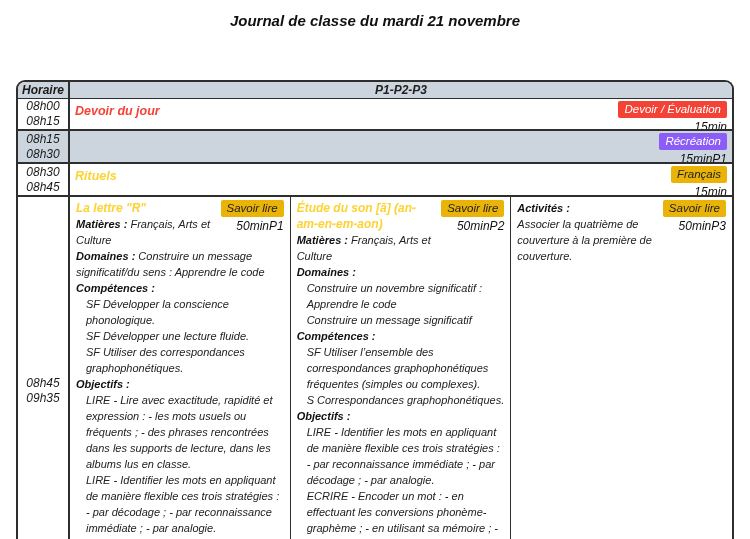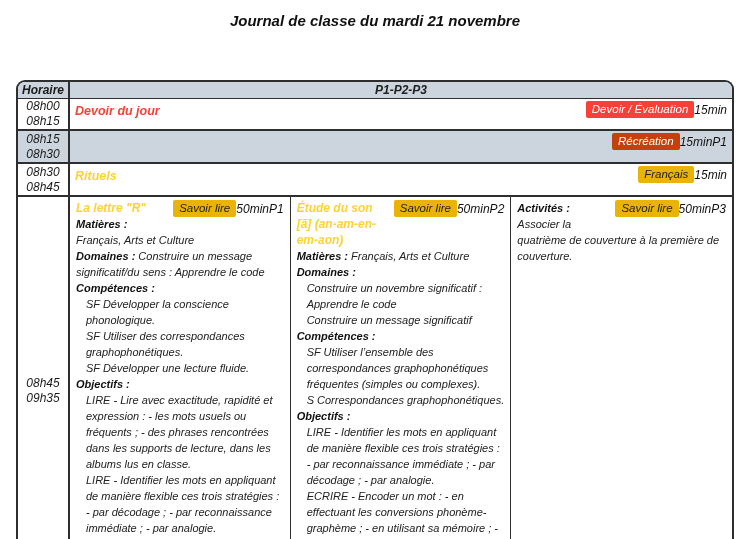--- a/index.html
+++ b/index.html
@@ -19,25 +19,25 @@
 
   .header-row { height:17px; background:#ccd5de; border-bottom:1.5px solid #2e2e2e; }
   .header-row .tcell, .header-row .ccell { display:flex; align-items:center; justify-content:center;
     font-weight:bold; font-size:12px; padding:0; }
 
   .simple-row-1 { height:32px; }
   .simple-row-2 { height:33px; background:#ccd5de; }
   .simple-row-3 { height:33px; }
   .lesson-row { height:388px; }
 
-  .fr { float:right; display:flex; flex-direction:row; align-items:flex-end; margin:0 0 2px 6px; }
+  .fr { float:right; display:flex; flex-direction:column; align-items:flex-end; margin:0 0 2px 6px; }
   .badge { display:inline-block; padding:0 6px; height:17px; line-height:17px; font-size:11.5px;
     border-radius:2px; white-space:nowrap; }
   .badge-red    { background:#f44336; color:#ffffff; }
-  .badge-dark   { background:#c2410c; color:#ffffff; }
+  .badge-dark   { background:#8b5cf6; color:#ffffff; }
   .badge-yellow { background:#eab308; color:#212121; }
   .dur { font-size:12px; line-height:16px; color:#111; margin-top:1px; }
 
   .rtitle { font-weight:bold; font-size:12.5px; line-height:17px; }
   .t-red    { color:#f44336; }
   .t-yellow { color:#fcd335; }
 
   .lesson-cols { display:flex; height:100%; padding:0; }
   .course { width:33.3333%; border-right:1.5px solid #2e2e2e; padding:3px 6px 0 6px;
     font-size:11px; line-height:16px; overflow:hidden; }
@@ -111,22 +111,22 @@
           <div class="course">
             <div class="fr">
               <span class="badge badge-yellow">Savoir lire</span>
               <span class="dur">50minP1</span>
             </div>
             <div class="ctitle">La lettre "R"</div>
             <p class="blk"><b>Matières :</b><span> Français, Arts et Culture</span></p>
             <p class="blk"><b>Domaines :</b><span> Construire un message significatif/du sens : Apprendre le code</span></p>
             <p class="blk"><b>Compétences :</b></p>
             <p class="blk ind"><span>SF Développer la conscience phonologique.</span></p>
+            <p class="blk ind"><span>SF Développer une lecture fluide.</span></p>
             <p class="blk ind"><span>SF Utiliser des correspondances graphophonétiques.</span></p>
-            <p class="blk ind"><span>SF Développer une lecture fluide.</span></p>
             <p class="blk"><b>Objectifs :</b></p>
             <p class="blk ind"><span>LIRE - Lire avec exactitude, rapidité et expression : - les mots usuels ou fréquents ; - des phrases rencontrées dans les supports de lecture, dans les albums lus en classe.</span></p>
             <p class="blk ind"><span>LIRE - Identifier les mots en appliquant de manière flexible ces trois stratégies : - par décodage ; - par reconnaissance immédiate ; - par analogie.</span></p>
             <p class="blk"><b>Activités :</b></p>
             <p class="blk"><span>Découverte</span></p>
           </div>
           <div class="course">
             <div class="fr">
               <span class="badge badge-yellow">Savoir lire</span>
               <span class="dur">50minP2</span>

